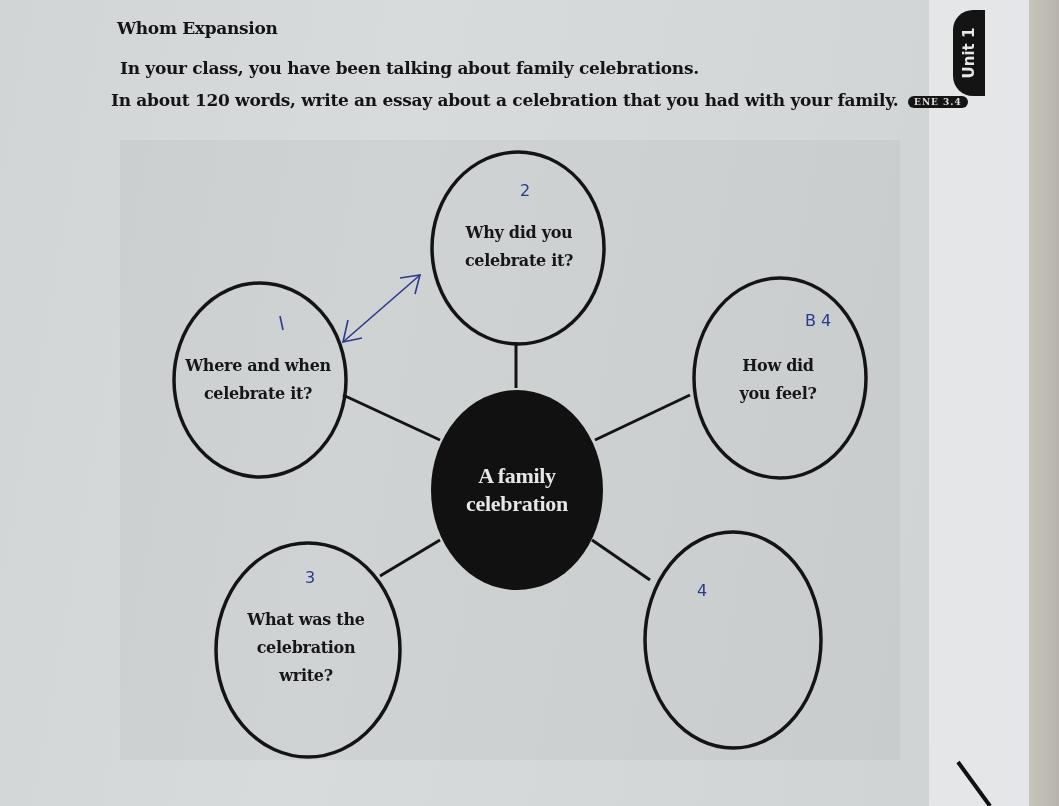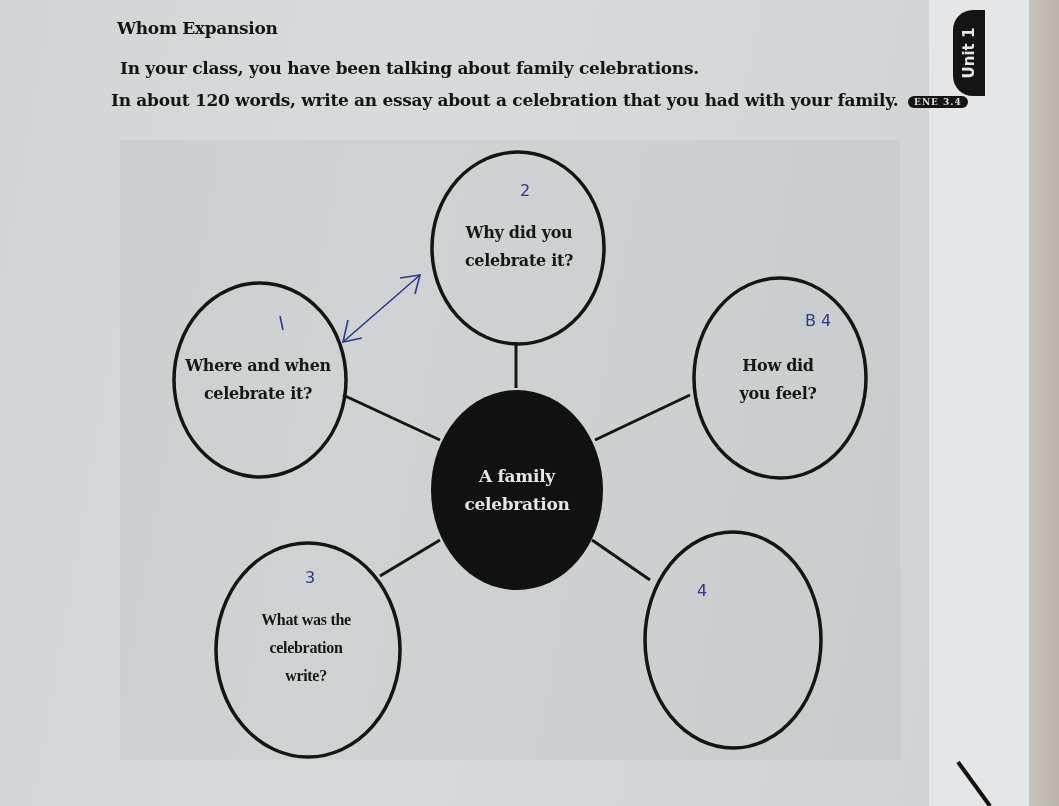--- a/index.html
+++ b/index.html
@@ -36,21 +36,21 @@
     .unit-tab span {
       position: absolute; left: 50%; top: 50%; transform: translate(-50%,-50%) rotate(-90deg);
       color: #e8e8e8; font-family: "DejaVu Sans", sans-serif; font-weight: bold; font-size: 15px; white-space: nowrap;
     }
     svg.diagram { position: absolute; left: 0; top: 0; }
     .bubble-text {
       position: absolute; text-align: center; font-weight: bold; font-size: 16px;
       line-height: 28px; color: #161616; letter-spacing: -0.3px; white-space: nowrap;
       transform: translate(-50%, -50%);
     }
-    .center-text { color: #e6e6e6; font-size: 17px; }
+    .center-text { color: #e6e6e6; font-size: 22px; font-family: Liberation Serif, serif; }
     .hand {
       position: absolute; color: #2a3a8c; font-family: "DejaVu Sans", sans-serif; font-size: 16px;
       transform: translate(-50%, -50%);
     }
   </style>
 </head>
 <body>
 
 <div class="page">
   <div class="shade-rect" style="left:120px;top:140px;width:780px;height:620px;"></div>
@@ -107,21 +107,21 @@
     <div>celebrate it?</div>
   </div>
   <div class="bubble-text" style="left:258px;top:380px;">
     <div>Where and when</div>
     <div>celebrate it?</div>
   </div>
   <div class="bubble-text" style="left:778px;top:380px;">
     <div>How did</div>
     <div>you feel?</div>
   </div>
-  <div class="bubble-text" style="left:306px;top:648px;font-family:Liberation Serif, serif;">
+  <div class="bubble-text" style="left:306px;top:648px;">
     <div>What was the</div>
     <div>celebration</div>
     <div>write?</div>
   </div>
 
   <div class="hand" style="left:525px;top:190px;">2</div>
   <div class="hand" style="left:818px;top:320px;">B 4</div>
   <div class="hand" style="left:310px;top:577px;">3</div>
   <div class="hand" style="left:702px;top:590px;">4</div>
 

